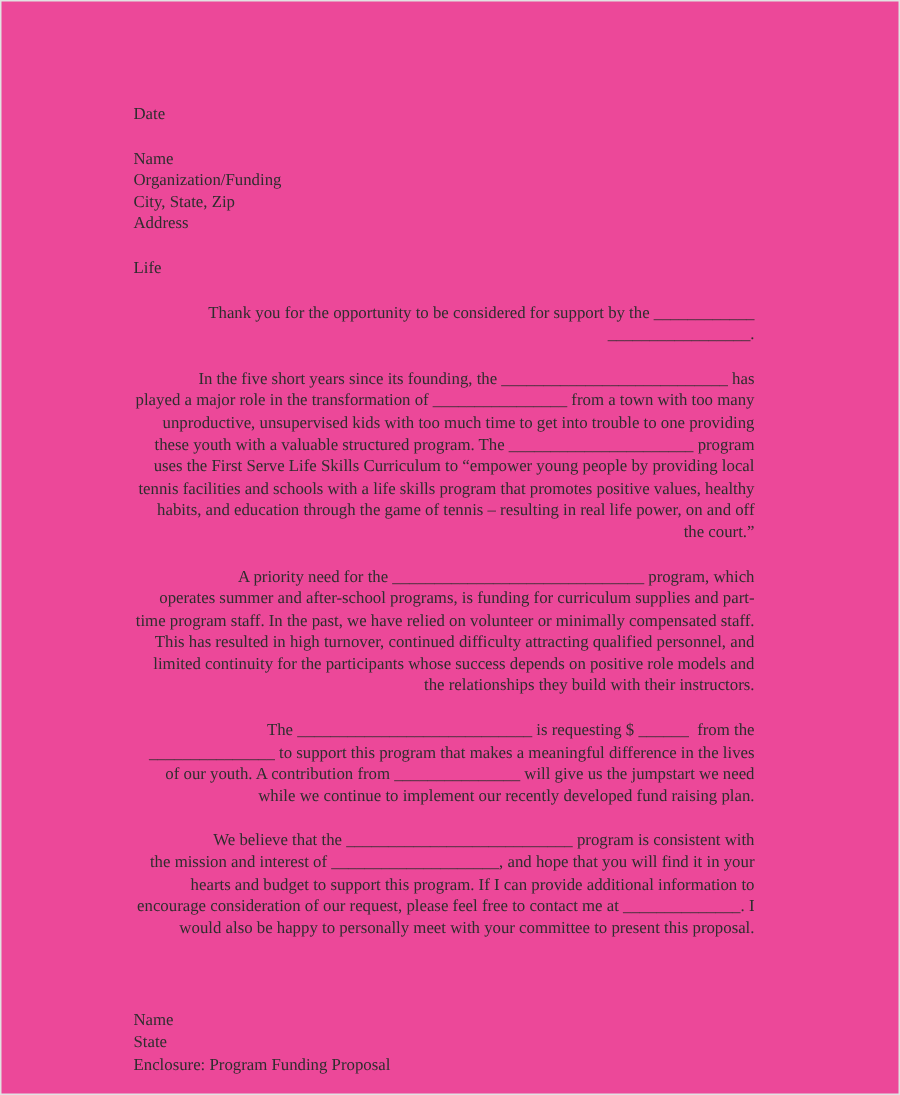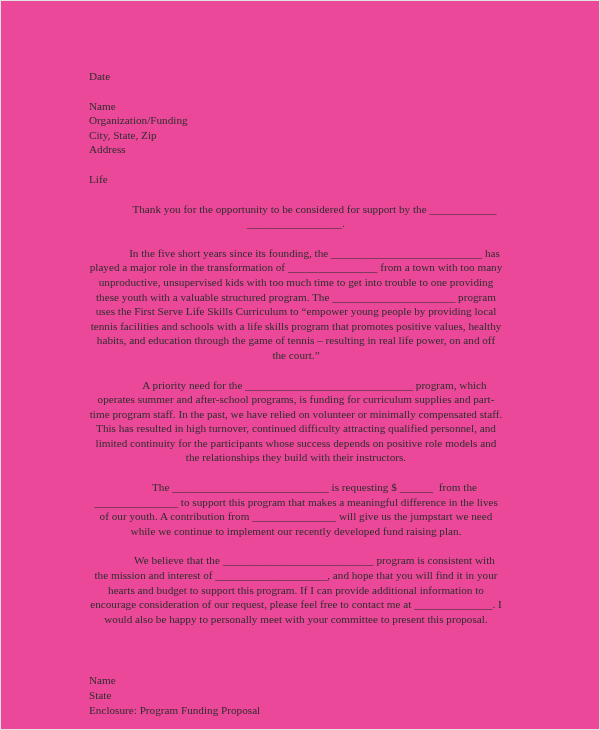--- a/index.html
+++ b/index.html
@@ -37,21 +37,21 @@
   .gap-lg { height: 16px; }
 
   .line {
     margin: 0;
     white-space: pre-wrap;
   }
 
   p.para {
     margin: 0;
     text-indent: 37px;
-    text-align: center;
+    text-align: right;
     white-space: pre-wrap;
   }
   .quote {
   }
   .addr-line {
     margin: 0;
   }
   .sig-line {
     margin: 0;
   }

